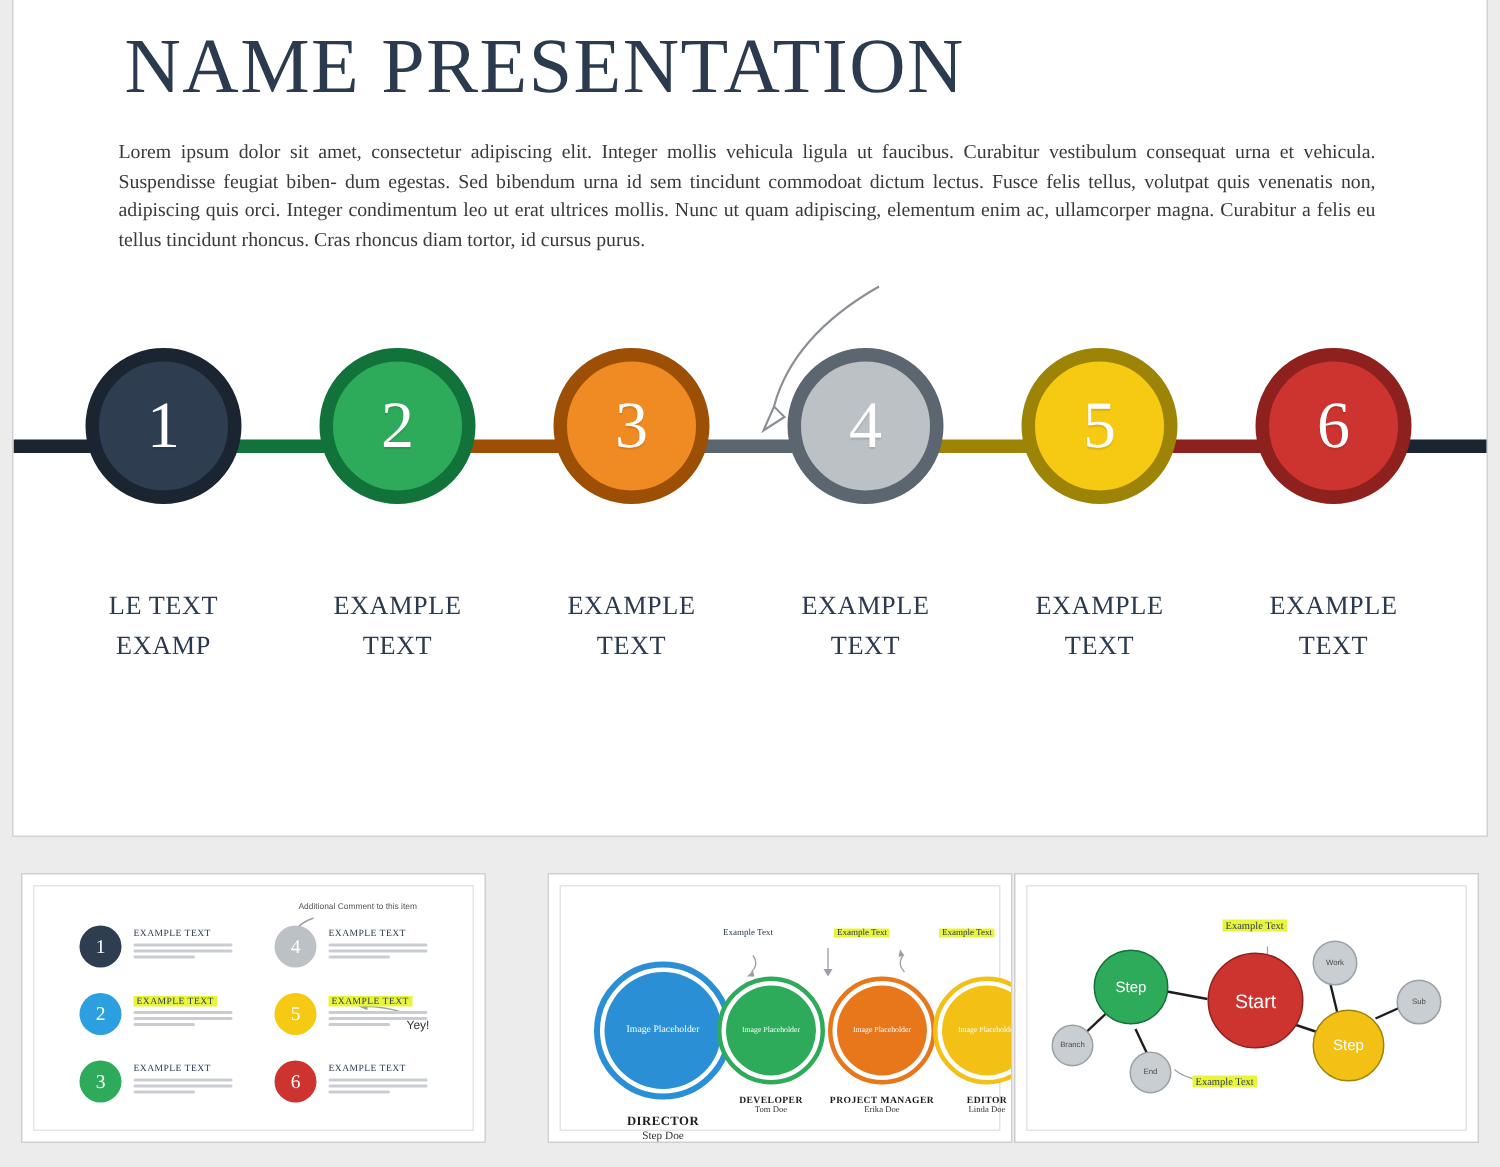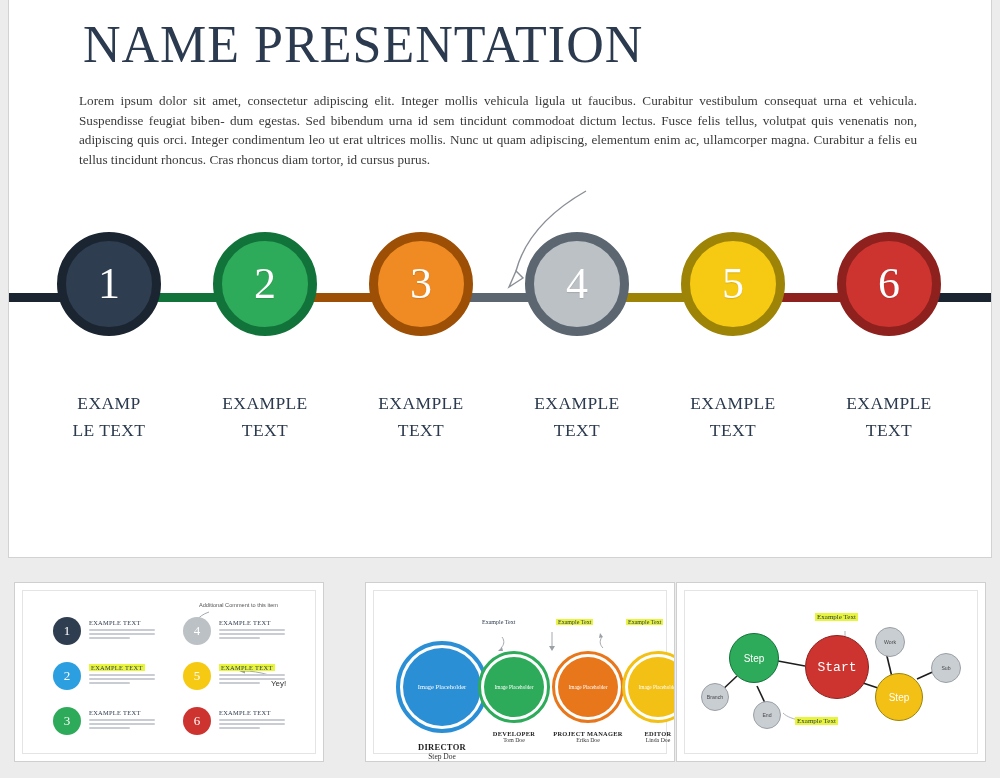--- a/index.html
+++ b/index.html
@@ -148,22 +148,22 @@
         <div class="tl-seg" style="left: 928px; width: 60px; background: rgb(27, 37, 50);"></div>
         <div class="node" style="left: 48px; background: rgb(46, 62, 80); border-color: rgb(27, 37, 50);">1</div>
         <div class="node" style="left: 204px; background: rgb(46, 171, 90); border-color: rgb(17, 115, 58);">2</div>
         <div class="node" style="left: 360px; background: rgb(239, 139, 34); border-color: rgb(156, 79, 5);">3</div>
         <div class="node" style="left: 516px; background: rgb(188, 193, 198); border-color: rgb(91, 102, 112);">4</div>
         <div class="node" style="left: 672px; background: rgb(246, 201, 19); border-color: rgb(157, 132, 6);">5</div>
         <div class="node" style="left: 828px; background: rgb(205, 52, 48); border-color: rgb(142, 33, 29);">6</div>
       </div>
     <div class="labels">
         <div class="lbl" style="left: 40px;">
+          <div>LE TEXT</div>
           <div>EXAMP</div>
-          <div>LE TEXT</div>
         </div>
         <div class="lbl" style="left: 196px;">
           <div>EXAMPLE</div>
           <div>TEXT</div>
         </div>
         <div class="lbl" style="left: 352px;">
           <div>EXAMPLE</div>
           <div>TEXT</div>
         </div>
         <div class="lbl" style="left: 508px;">
@@ -302,21 +302,21 @@
           <line x1="72" y1="95" x2="80" y2="112" stroke="#1d1d1d" stroke-width="1.6"></line>
           <line x1="178" y1="92" x2="196" y2="98" stroke="#1d1d1d" stroke-width="1.6"></line>
           <line x1="207" y1="86" x2="200" y2="57" stroke="#1d1d1d" stroke-width="1.6"></line>
           <line x1="232" y1="88" x2="252" y2="79" stroke="#1d1d1d" stroke-width="1.6"></line>
           <path d="M118 130 C 108 128, 102 126, 98 122" fill="none" stroke="#9aa0a6" stroke-width="0.8"></path>
           <path d="M160 40 L160 52" stroke="#9aa0a6" stroke-width="0.8"></path>
           <path d="M157 51 l3 5 l3 -5 z" fill="#9aa0a6"></path>
         </svg>
         <div class="t3-ex" id="t3-ex-top" style="left: 130px; top: 22px;">Example Text</div>
         <div class="t3-ex" id="t3-ex-bottom" style="left: 110px; top: 126px;">Example Text</div>
-      <div class="t3-node" style="left: 120px; top: 44px; width: 64px; height: 64px; background: rgb(205, 52, 48); color: rgb(255, 255, 255); font-size: 13px; border: 1px solid rgb(142, 33, 29); font-family: Liberation Mono, monospace;">Start</div>
+      <div class="t3-node" style="left: 120px; top: 44px; width: 64px; height: 64px; background: rgb(205, 52, 48); color: rgb(255, 255, 255); font-size: 13px; border: 1px solid rgb(142, 33, 29);">Start</div>
           <div class="t3-node" style="left: 44px; top: 42px; width: 50px; height: 50px; background: rgb(46, 171, 90); color: rgb(255, 255, 255); font-size: 10px; border: 1px solid rgb(17, 115, 58);">Step</div>
           <div class="t3-node" style="left: 190px; top: 82px; width: 48px; height: 48px; background: rgb(243, 192, 22); color: rgb(255, 255, 255); font-size: 10px; border: 1px solid rgb(157, 132, 6);">Step</div>
           <div class="t3-node" style="left: 16px; top: 92px; width: 28px; height: 28px; background: rgb(201, 206, 211); color: rgb(74, 74, 74); font-size: 5.2px; border: 1px solid rgb(154, 160, 166);">Branch</div>
           <div class="t3-node" style="left: 68px; top: 110px; width: 28px; height: 28px; background: rgb(201, 206, 211); color: rgb(74, 74, 74); font-size: 5.2px; border: 1px solid rgb(154, 160, 166);">End</div>
           <div class="t3-node" style="left: 190px; top: 36px; width: 30px; height: 30px; background: rgb(201, 206, 211); color: rgb(74, 74, 74); font-size: 5.2px; border: 1px solid rgb(154, 160, 166);">Work</div>
           <div class="t3-node" style="left: 246px; top: 62px; width: 30px; height: 30px; background: rgb(201, 206, 211); color: rgb(74, 74, 74); font-size: 5.2px; border: 1px solid rgb(154, 160, 166);">Sub</div>
         </div>
     </div>
 
   </div>

